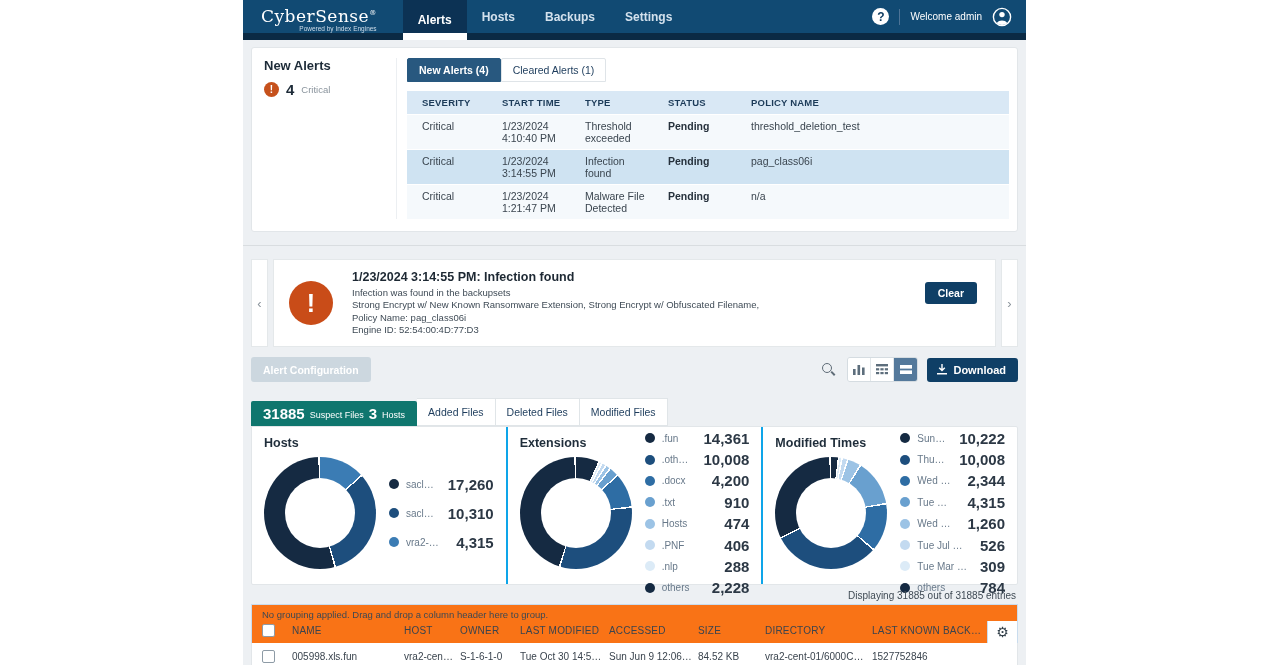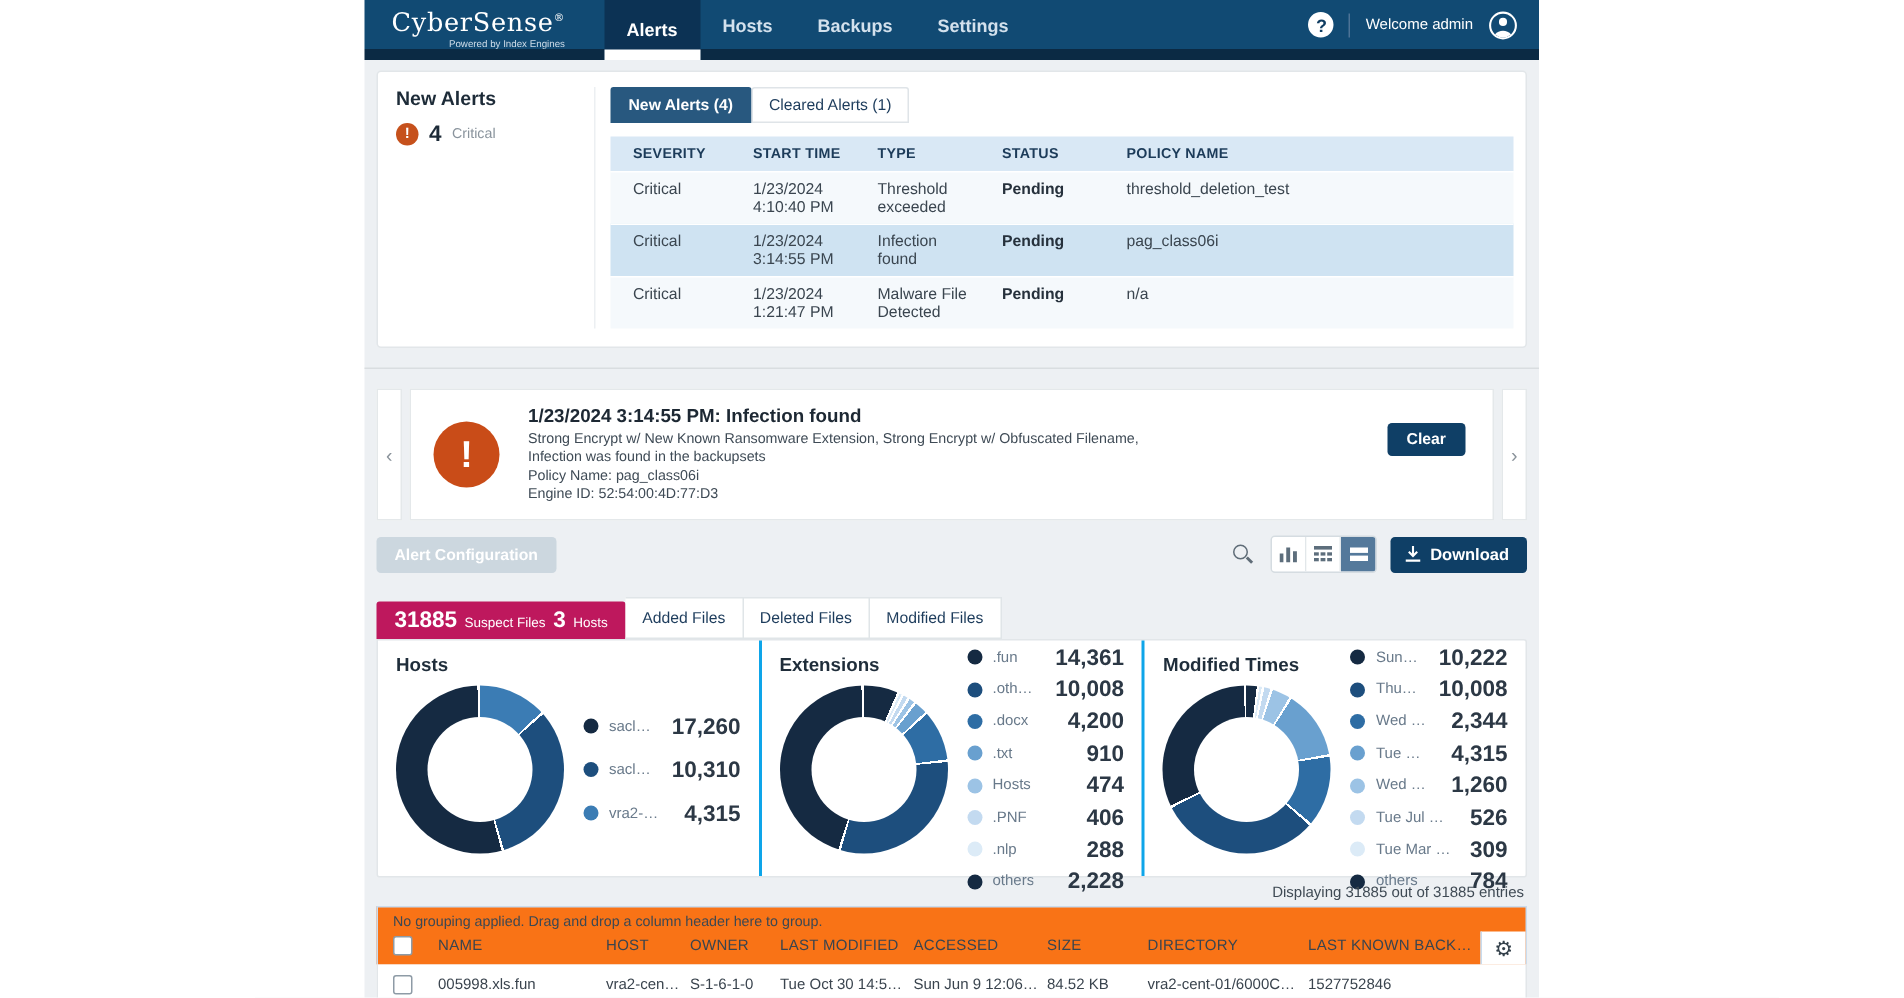--- a/index.html
+++ b/index.html
@@ -62,40 +62,40 @@
   .car-card { flex:1; background:#fff; border:1px solid #e4e8ea; display:flex; align-items:center; position:relative; }
   .big-alert-icon { width:44px; height:44px; border-radius:50%; background:#c94c18; color:#fff; font-size:25px;
     font-weight:bold; display:flex; align-items:center; justify-content:center; margin-left:15px; flex-shrink:0; }
   .car-text { margin-left:19px; padding-right:110px; }
   .car-title { font-size:12.5px; font-weight:bold; color:#1d2833; margin-bottom:3px; }
   .car-text p { font-size:9.5px; color:#3f4b56; line-height:12.5px; }
   .clear-btn { position:absolute; right:18px; top:22px; background:#0f3f66; color:#fff; font-size:10.5px;
     font-weight:bold; border:none; border-radius:3px; padding:5px 13px; cursor:pointer; }
 
   
-  .toolbar { display:flex; align-items:center; margin-top:10px; }
+  .toolbar { display:flex; margin-top:10px; }
   .alert-config-btn { background:#ccd7df; color:#fff; font-size:10.5px; font-weight:bold; border:none;
     border-radius:3px; padding:6px 12px; cursor:pointer; }
   .toolbar-right { margin-left:auto; display:flex; align-items:center; gap:9px; }
   .search-icon { width:13px; height:13px; position:relative; cursor:pointer; margin-right:3px; }
   .search-icon::before { content:""; position:absolute; width:8px; height:8px; border:1.6px solid #5f6c77;
     border-radius:50%; left:0; top:0; }
   .search-icon::after { content:""; position:absolute; width:1.8px; height:5px; background:#5f6c77;
     transform:rotate(-45deg); left:9.5px; top:7.5px; }
   .view-group { display:flex; border:1px solid #d5dce1; border-radius:3px; overflow:hidden; }
   .view-btn { width:23px; height:23px; background:#fff; display:flex; align-items:center; justify-content:center;
     cursor:pointer; border-right:1px solid #e2e7ea; }
   .view-btn:last-child { border-right:none; }
   .view-btn.selected { background:#54799b; }
   .download-btn { background:#0f3f66; color:#fff; font-size:11px; font-weight:bold; border:none; border-radius:3px;
     padding:6px 12px 6px 10px; cursor:pointer; display:flex; align-items:center; gap:6px; }
 
   
   .file-tabs { display:flex; margin-top:16px; align-items:flex-end; }
-  .ft-active { background:#be185d; color:#fff; display:flex; align-items:center; gap:5px; padding:4px 12px;
+  .ft-active { background:#0f766e; color:#fff; display:flex; align-items:center; gap:5px; padding:4px 12px;
     border-radius:2px 2px 0 0; cursor:pointer; }
   .ft-big { font-size:15px; font-weight:bold; }
   .ft-small { font-size:9px; margin-top:3px; }
   .file-tab { background:#fff; border:1px solid #e0e5e8; border-left:none; color:#1d3c5c; font-size:10.5px;
     padding:7px 11px; cursor:pointer; }
 
   
   .panels { display:flex; border-radius:0 2px 2px 2px; }
   .panel { flex:1; padding:9px 12px 10px 12px; min-width:0; }
   .panel + .panel { border-left:2px solid #0ea5e9; }
@@ -213,22 +213,22 @@
 
     <div class="hr"></div>
 
     <div class="carousel">
       <div class="car-nav">‹</div>
       <div class="car-card">
         <div class="big-alert-icon">!</div>
         <div class="car-text">
           <div class="car-title">1/23/2024 3:14:55 PM: Infection found</div>
           <div>
+              <p>Infection was found in the backupsets</p>
               <p>Strong Encrypt w/ New Known Ransomware Extension, Strong Encrypt w/ Obfuscated Filename,</p>
-              <p>Infection was found in the backupsets</p>
               <p>Policy Name: pag_class06i</p>
               <p>Engine ID: 52:54:00:4D:77:D3</p>
             </div>
         </div>
         <button class="clear-btn">Clear</button>
       </div>
       <div class="car-nav">›</div>
     </div>
 
     <div class="toolbar">

